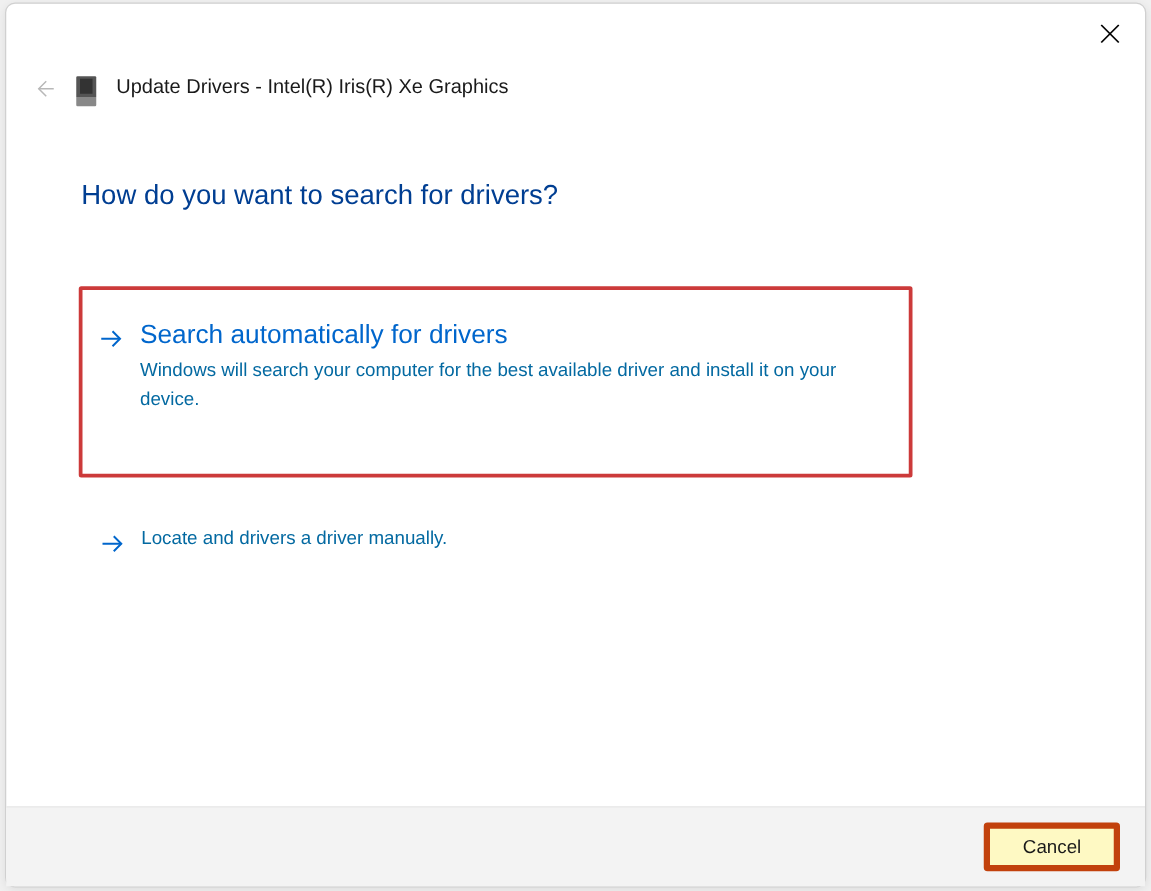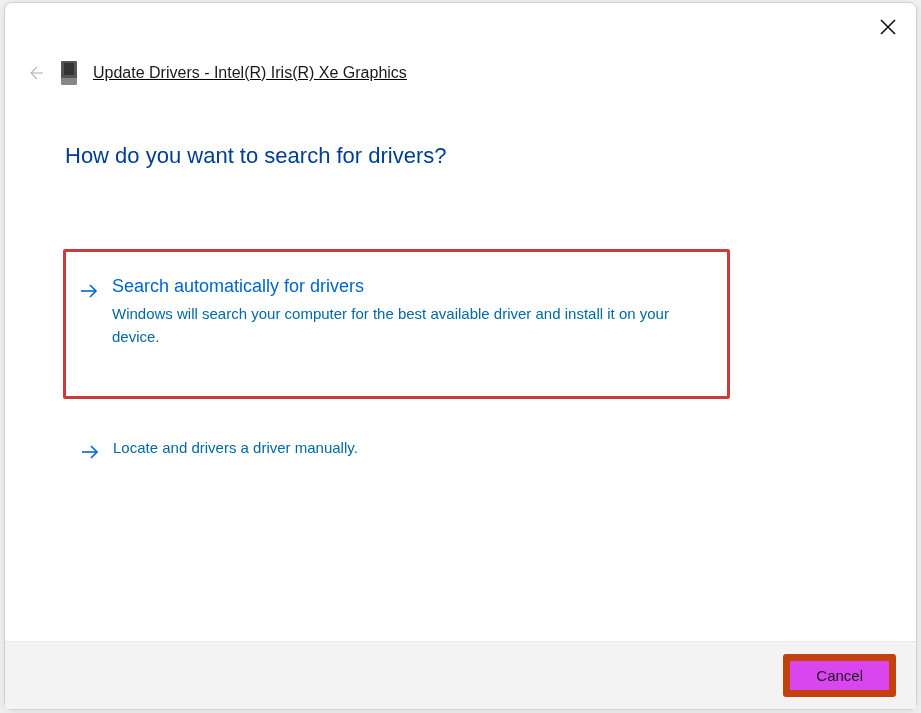--- a/index.html
+++ b/index.html
@@ -38,24 +38,22 @@
       display: flex;
       align-items: center;
       justify-content: center;
     }
     .close-btn svg {
       width: 16px;
       height: 16px;
     }
     .header-row {
       display: flex;
-      align-items: center;
       padding: 58px 20px 8px 20px;
       gap: 16px;
-      text-decoration: underline;
     }
     .back-arrow {
       width: 20px;
       height: 20px;
       display: flex;
       align-items: center;
       justify-content: center;
       color: #b0b0b0;
       cursor: default;
     }
@@ -81,21 +79,21 @@
       font-weight: 400;
     }
     .content {
       flex: 1;
       padding: 50px 56px 20px 60px;
     }
     .question {
       font-size: 22px;
       color: #003e92;
       font-weight: 400;
-      margin-bottom: 80px;
+      margin-bottom: 60px;
     }
     .option {
       padding: 18px 20px 18px 16px;
       margin-bottom: 20px;
       cursor: pointer;
       display: flex;
       gap: 14px;
       align-items: flex-start;
     }
     .option.highlighted {
@@ -111,41 +109,41 @@
       flex-shrink: 0;
     }
     .option-arrow svg {
       width: 18px;
       height: 18px;
     }
     .option-text {
       flex: 1;
     }
     .option-title {
-      font-size: 18px;
+      font-size: 21px;
       color: #0066cc;
       font-weight: 400;
       margin-bottom: 6px;
     }
     .option-desc {
       font-size: 15px;
       color: #0369a1;
       line-height: 1.5;
       max-width: 620px;
     }
     .footer {
       background: #f3f3f3;
       border-top: 1px solid #e8e8e8;
       padding: 12px 20px;
       display: flex;
       justify-content: flex-end;
     }
     .cancel-btn {
-      background: #d946ef;
-      border: 7px solid #c2410c;
+      background: #fef9c3;
+      border: 5px solid #c2410c;
       border-radius: 3px;
       padding: 6px 26px;
       font-size: 15px;
       font-family: inherit;
       color: #1a1a1a;
       cursor: pointer;
     }
   </style>
 </head>
 <body>

